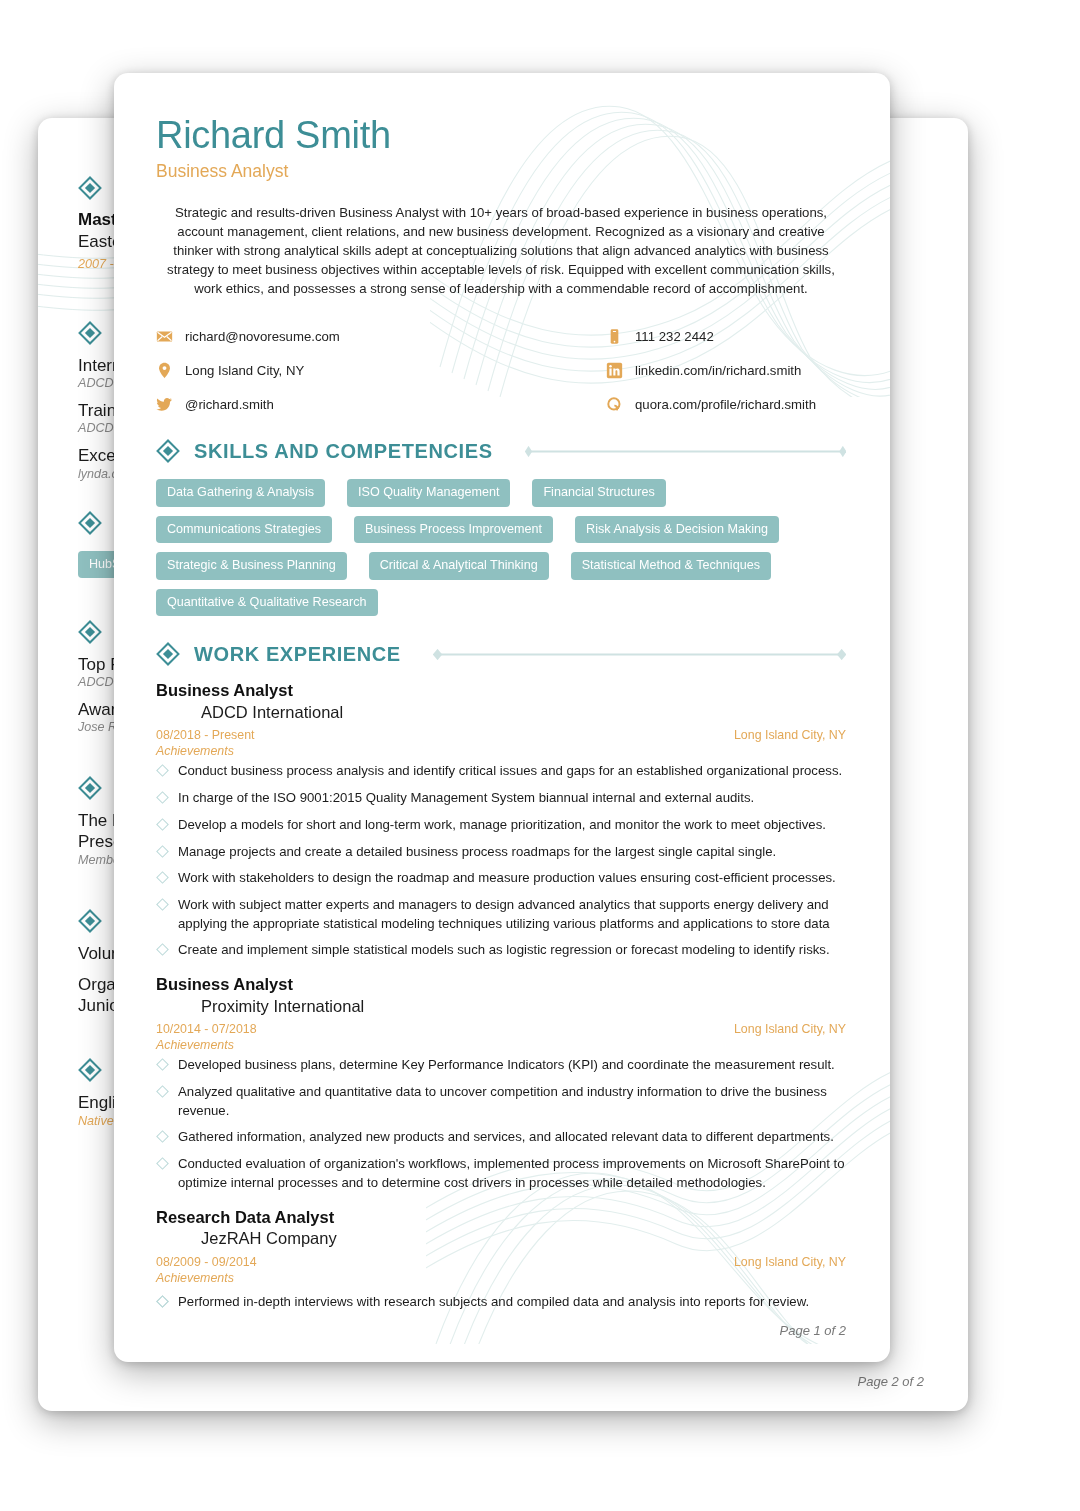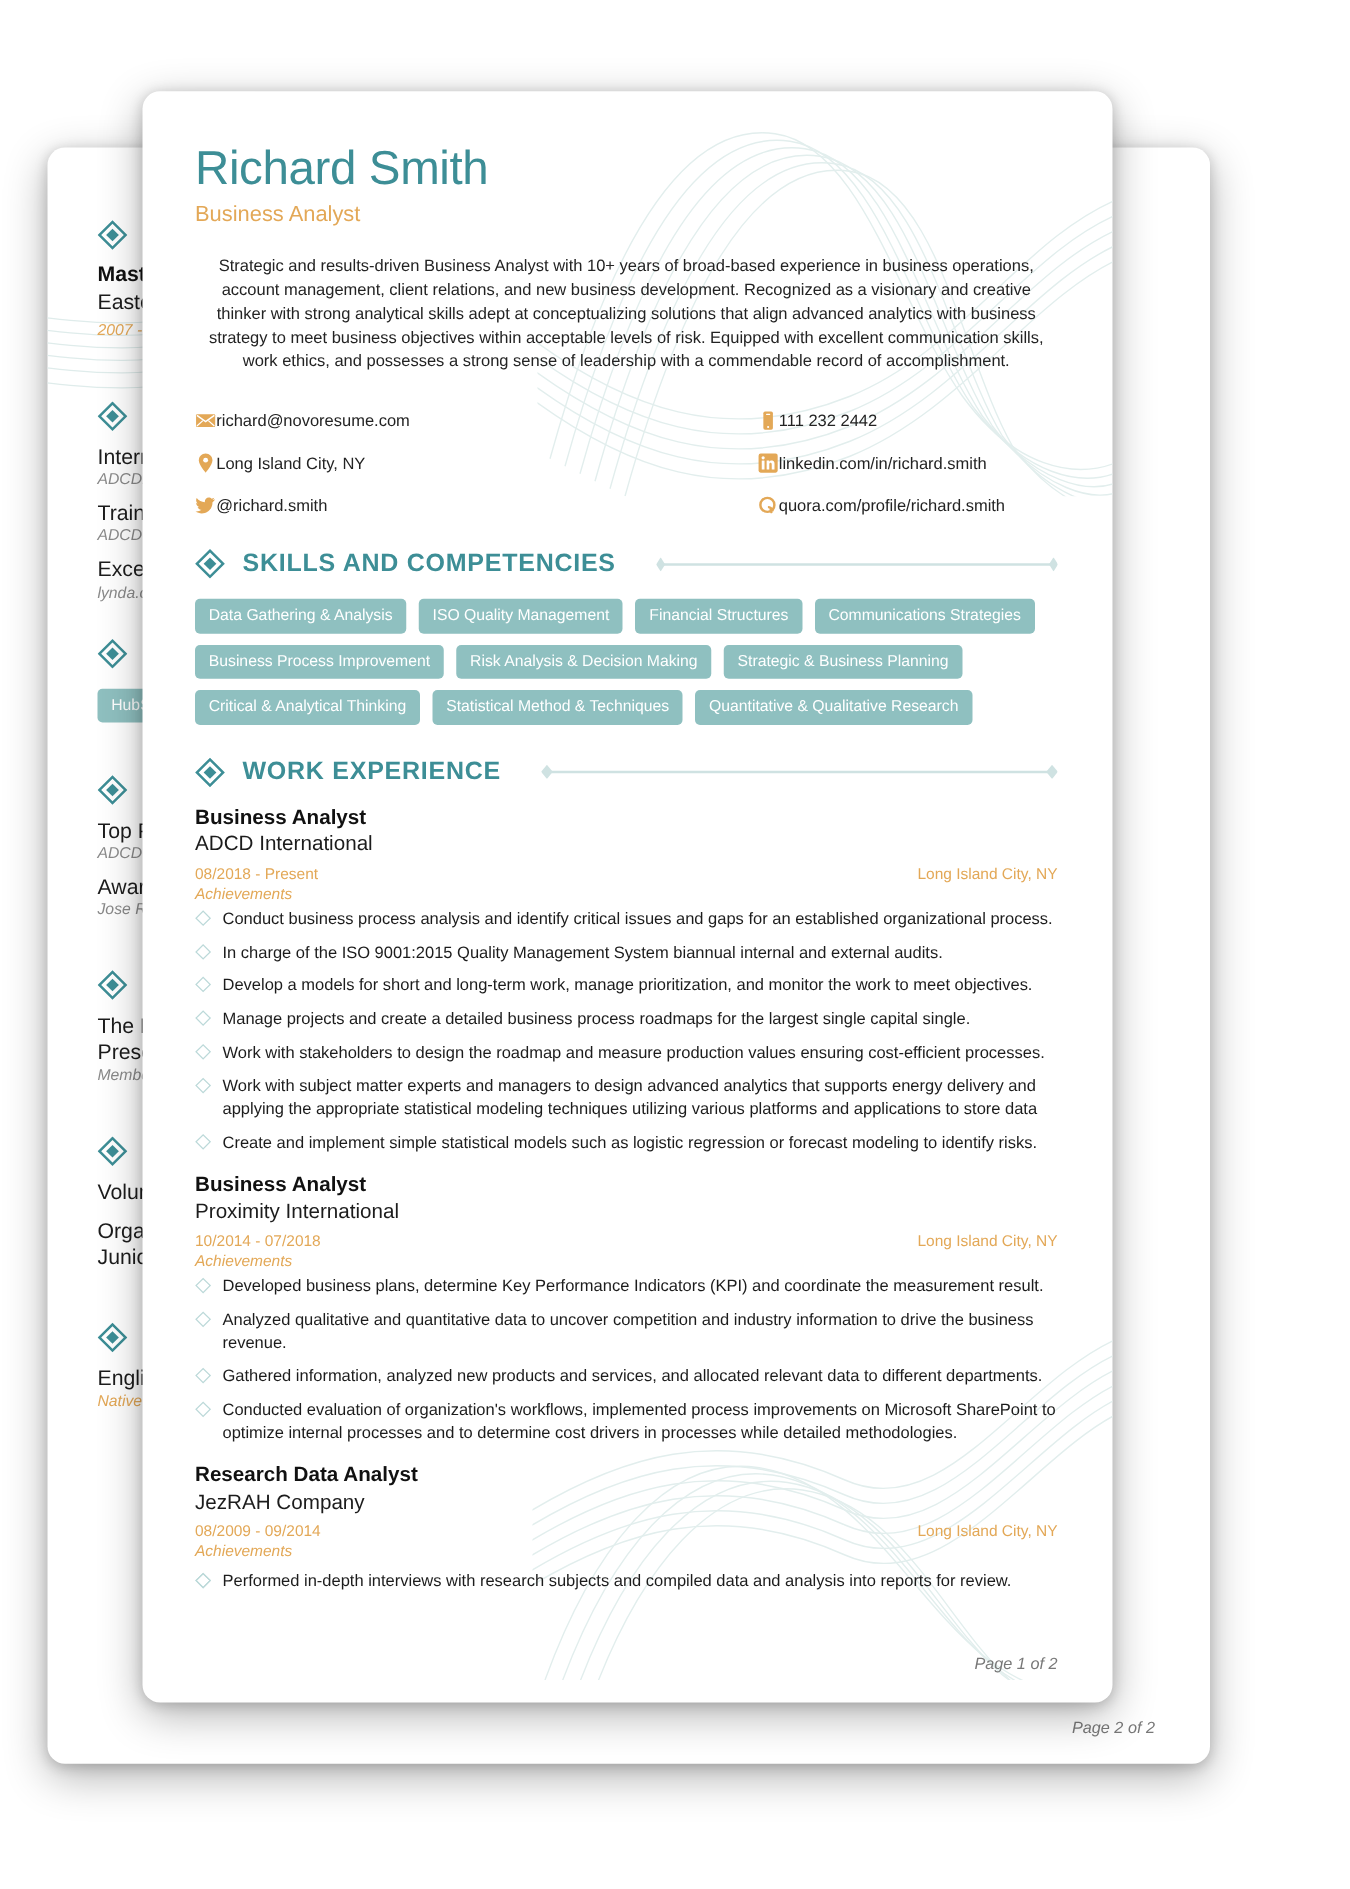--- a/index.html
+++ b/index.html
@@ -89,20 +89,21 @@
   
   .contacts {
     margin-top: 30px;
     display: grid;
     grid-template-columns: 450px 1fr;
     row-gap: 17px;
   }
   .contact {
     display: flex;
     align-items: center;
+    gap: 12px;
     font-size: 13.2px;
     color: #232323;
   }
   .ci { width: 17px; height: 17px; flex: 0 0 17px; display: block; }
 
   
   .section-head {
     display: flex;
     align-items: center;
     gap: 14px;
@@ -121,21 +122,21 @@
     height: 11px;
     min-width: 20px;
     margin-left: 18px;
   }
 
   
   .pills {
     margin-top: 16px;
     display: flex;
     flex-wrap: wrap;
-    gap: 9px 10px;
+    gap: 9px 22px;
     max-width: 760px;
   }
   .pill {
     background: #8fc0c0;
     color: #ffffff;
     font-size: 12.6px;
     border-radius: 4px;
     padding: 6px 11px 7px;
     white-space: nowrap;
     line-height: 1.15;
@@ -149,20 +150,21 @@
     font-weight: 700;
     color: #111111;
     line-height: 1.25;
   }
   .job-company {
     font-size: 16.5px;
     font-weight: 400;
     color: #1c1c1c;
     line-height: 1.3;
     margin-top: 1px;
+    margin-left: 45px;
   }
   .job-meta {
     display: flex;
     justify-content: space-between;
     align-items: baseline;
     margin-top: 5px;
   }
   .job-dates, .job-loc {
     font-size: 12.4px;
     color: #e3a857;

